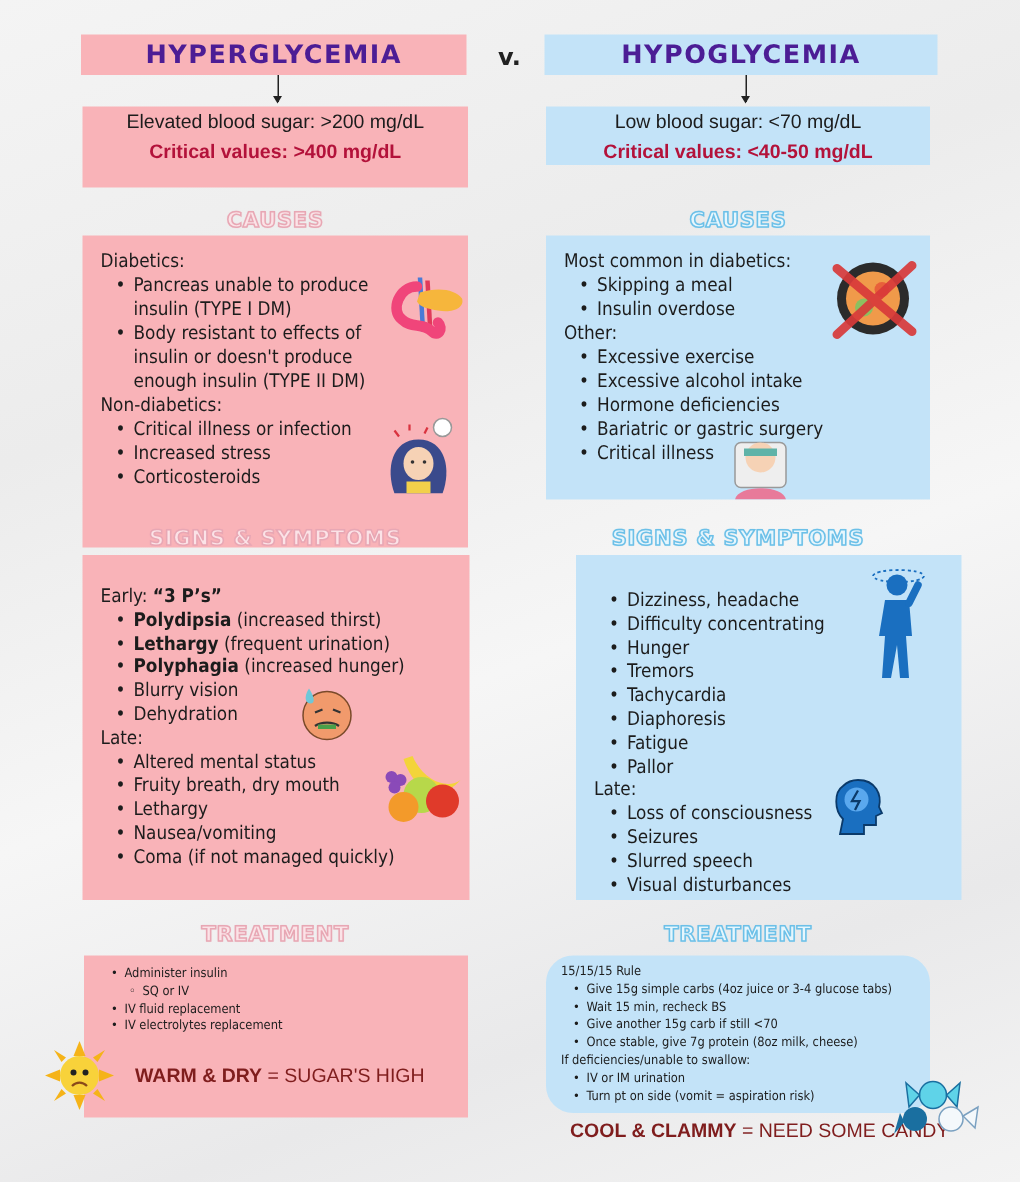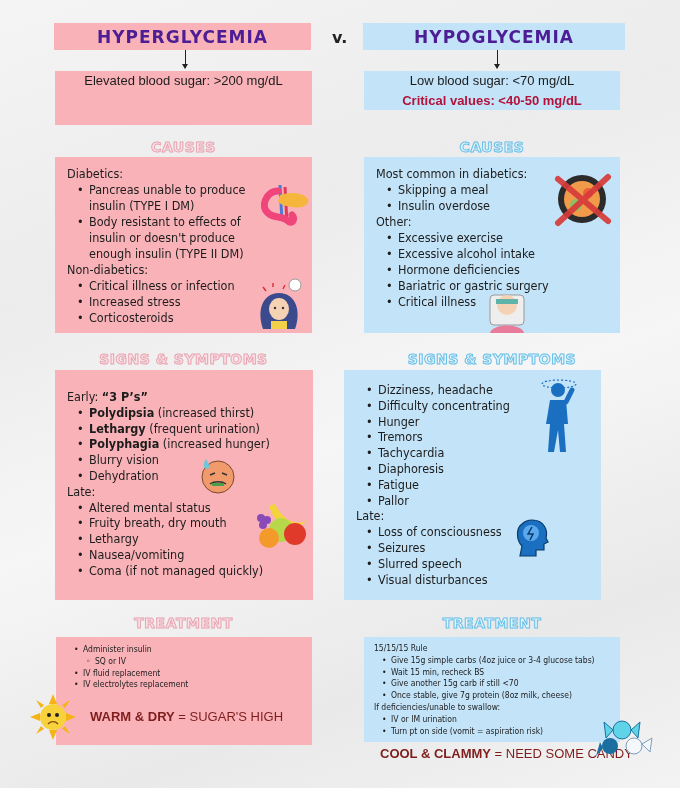--- a/index.html
+++ b/index.html
@@ -53,30 +53,31 @@
 
 <div class="abs pink title-box" style="left:54px;top:23px;width:257px;">HYPERGLYCEMIA</div>
 <div class="abs vs" style="left:332px;top:28px;">v.</div>
 <div class="abs blue title-box" style="left:363px;top:23px;width:262px;">HYPOGLYCEMIA</div>
 
 <div class="abs arrow" style="left:185px;top:50px;height:18px;"></div>
 <div class="abs arrow" style="left:497px;top:50px;height:18px;"></div>
 
 <div class="abs pink def-box" style="left:55px;top:71px;width:257px;height:54px;">
   <div>Elevated blood sugar: &gt;200 mg/dL</div>
+  <div class="crit">Critical values: &gt;400 mg/dL</div>
 </div>
 <div class="abs blue def-box" style="left:364px;top:71px;width:256px;height:39px;">
   <div>Low blood sugar: &lt;70 mg/dL</div>
   <div class="crit">Critical values: &lt;40-50 mg/dL</div>
 </div>
 
 <div class="abs sec-title p" style="left:55px;top:139px;width:257px;">CAUSES</div>
 <div class="abs sec-title b" style="left:364px;top:139px;width:256px;">CAUSES</div>
 
-<div class="abs pink panel" style="left:55px;top:157px;width:257px;height:176px;padding-top:9px;">
+<div class="abs pink panel" style="left:55px;top:157px;width:257px;height:208px;padding-top:9px;">
   <div>Diabetics:</div>
   <ul style="width:180px;">
     <li>Pancreas unable to produce insulin (TYPE I DM)</li>
     <li>Body resistant to effects of insulin or doesn't produce enough insulin (TYPE II DM)</li>
   </ul>
   <div>Non-diabetics:</div>
   <ul>
     <li>Critical illness or infection</li>
     <li>Increased stress</li>
     <li>Corticosteroids</li>
@@ -164,21 +165,21 @@
     <path d="M22 6 C30 30 48 34 60 20 C52 26 36 22 28 4 Z" fill="#f3d43a"></path>
     <circle cx="34" cy="30" r="12" fill="#b7d84a"></circle>
     <circle cx="48" cy="34" r="11" fill="#e03a2a"></circle>
     <circle cx="22" cy="38" r="10" fill="#f39a2a"></circle>
     <circle cx="14" cy="18" r="4" fill="#8a4ab8"></circle>
       <circle cx="20" cy="20" r="4" fill="#8a4ab8"></circle>
       <circle cx="16" cy="25" r="4" fill="#8a4ab8"></circle>
   </svg>
 </div>
 
-<div class="abs blue panel sym" style="left:344px;top:370px;width:257px;height:230px;padding-top:12px;">
+<div class="abs blue panel sym" style="left:384px;top:370px;width:257px;height:230px;padding-top:22px;">
   <ul>
     <li>Dizziness, headache</li>
     <li>Difficulty concentrating</li>
     <li>Hunger</li>
     <li>Tremors</li>
     <li>Tachycardia</li>
     <li>Diaphoresis</li>
     <li>Fatigue</li>
     <li>Pallor</li>
   </ul>
@@ -233,21 +234,21 @@
       <polygon points="40,6 35,14 32,11"></polygon>
     <polygon points="6,40 11,32 14,35"></polygon>
       <polygon points="40,40 32,35 35,32"></polygon>
   </g>
   <circle cx="23" cy="23" r="13" fill="#f8d23a"></circle>
   <circle cx="19" cy="21" r="2" fill="#222"></circle>
     <circle cx="27" cy="21" r="2" fill="#222"></circle>
   <path d="M18 30 C21 27 25 27 28 30" stroke="#8a4a1a" stroke-width="1.5" fill="none"></path>
 </svg>
 
-<div class="abs blue panel small" style="left:364px;top:637px;width:256px;height:105px;padding-top:6px;">
+<div class="abs blue panel small" style="left:364px;top:637px;width:256px;height:105px;padding-top:6px;border-radius:18px;">
   <div>15/15/15 Rule</div>
   <ul>
     <li>Give 15g simple carbs (4oz juice or 3-4 glucose tabs)</li>
     <li>Wait 15 min, recheck BS</li>
     <li>Give another 15g carb if still &lt;70</li>
     <li>Once stable, give 7g protein (8oz milk, cheese)</li>
   </ul>
   <div>If deficiencies/unable to swallow:</div>
   <ul>
     <li>IV or IM urination</li>

